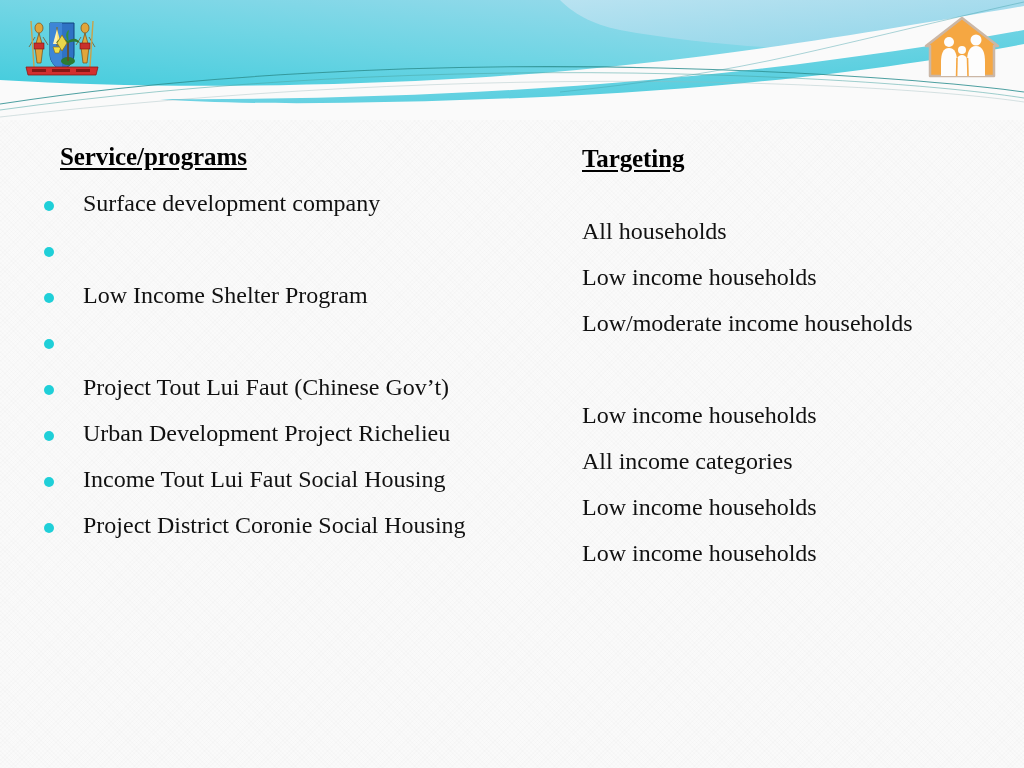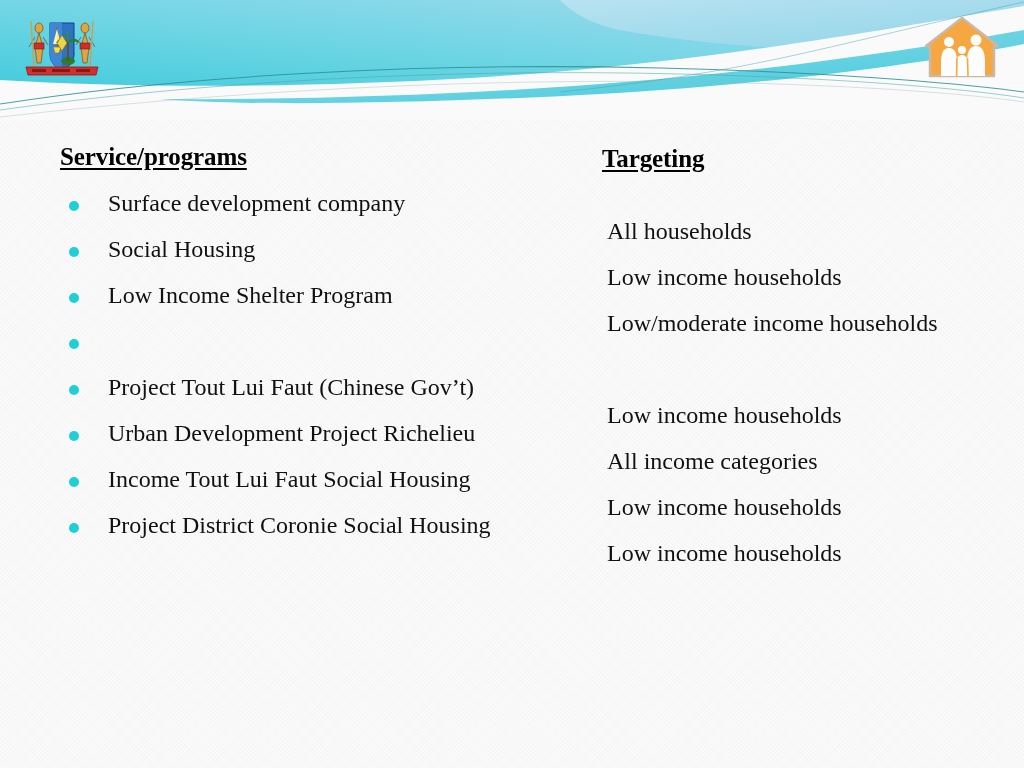--- a/index.html
+++ b/index.html
@@ -56,23 +56,23 @@
     position: absolute;
     font-weight: bold;
     font-size: 25px;
     color: #000000;
     text-decoration: underline;
     text-underline-offset: 3px;
     white-space: nowrap;
     letter-spacing: -0.1px;
   }
   .col-head-service   { left: 60px;  top: 143px; }
-  .col-head-targeting { left: 582px; top: 145px; margin-left: 20px; }
-
-  .rows { position: absolute; left: 0; top: 188px; width: 840px; padding-left: 25px; }
+  .col-head-targeting { left: 582px; top: 145px; }
+
+  .rows { position: absolute; left: 0; top: 188px; width: 840px; }
 
   .row {
     position: relative;
     height: 46px;
   }
 
   .bullet-dot {
     position: absolute;
     left: 44px;
     top: 13px;
@@ -219,21 +219,20 @@
   <div class="rows">
 
     <div class="row">
       <span class="bullet-dot"></span>
       <span class="service-label">Surface development company</span>
       <span class="target-label">All households</span>
     </div>
 
     <div class="row">
       <span class="bullet-dot"></span>
-      <span class="service-label">Social Housing</span>
       <span class="target-label">Low income households</span>
     </div>
 
     <div class="row">
       <span class="bullet-dot"></span>
       <span class="service-label">Low Income Shelter Program</span>
       <span class="target-label">Low/moderate income households</span>
     </div>
 
     <div class="row">

